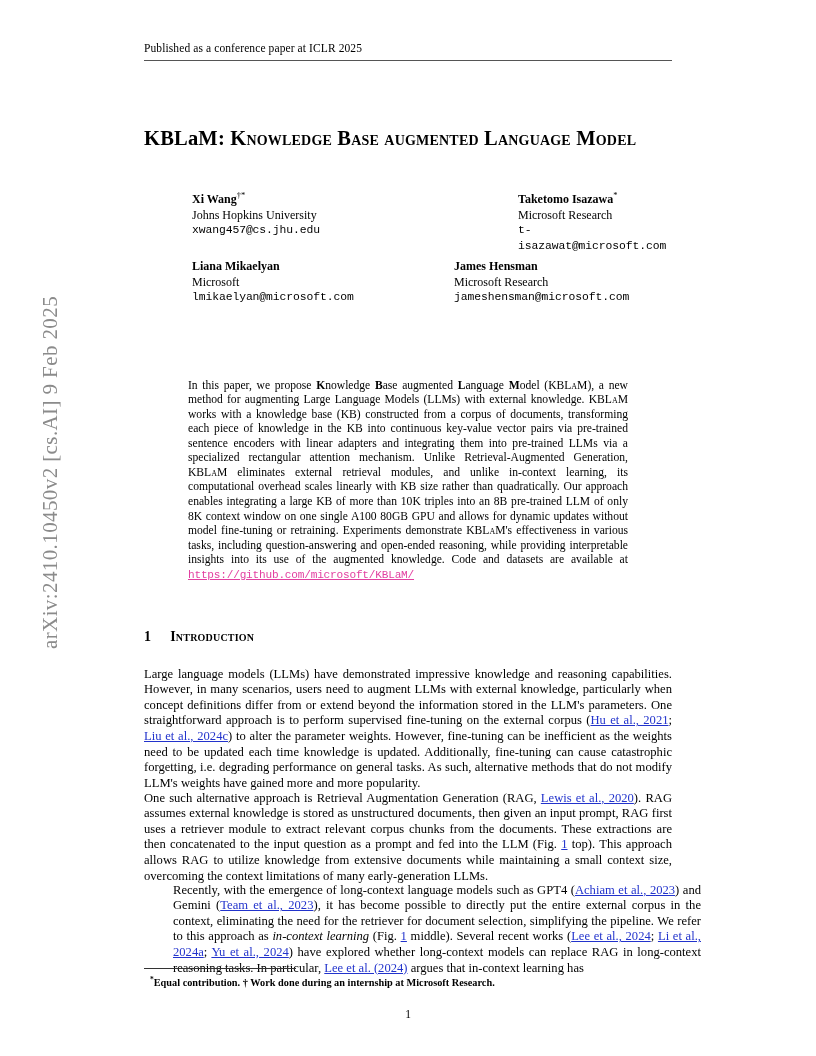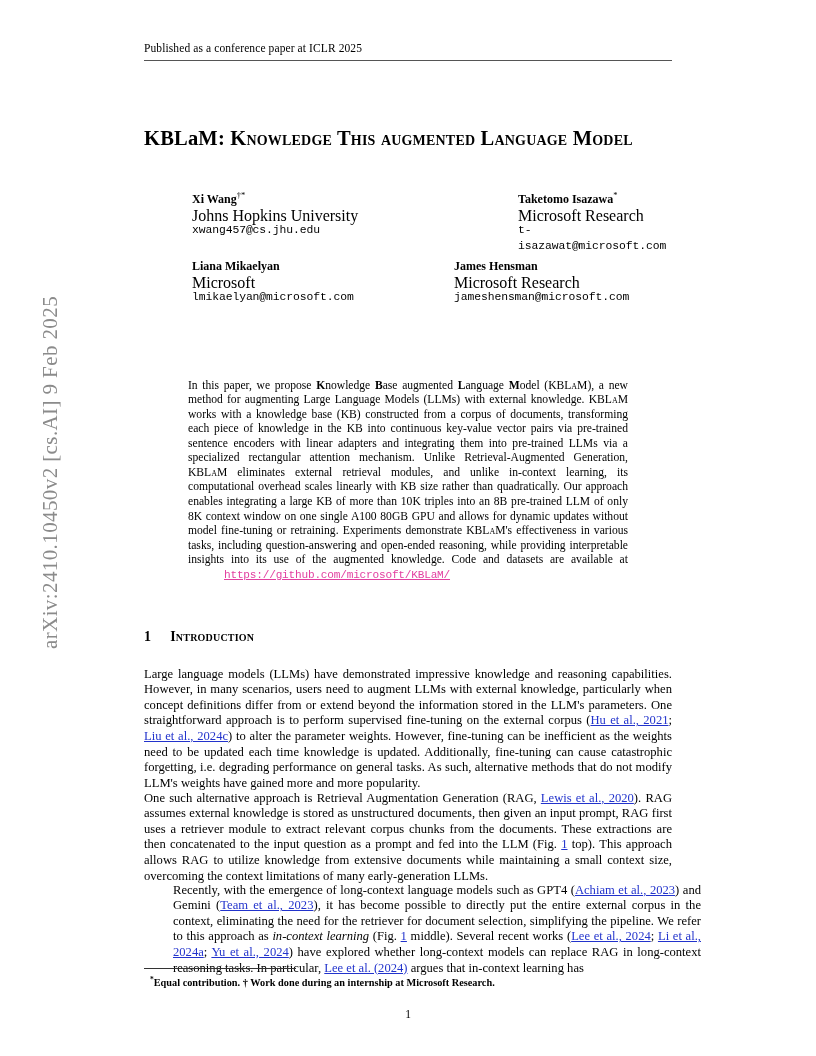--- a/index.html
+++ b/index.html
@@ -84,21 +84,21 @@
   .author-name {
     font-weight: bold;
     font-size: 12px;
   }
   .author-name sup {
     font-weight: normal;
     font-size: 8.5px;
     vertical-align: super;
   }
   .author-affil {
-    font-size: 16px;
+    font-size: 12px;
   }
   .author-email {
     font-family: "Liberation Mono", "DejaVu Sans Mono", monospace;
     font-size: 11.4px;
     letter-spacing: -0.1px;
   }
   #author-1 { top: 182px; left: 0px; }
   #author-2 { top: 182px; left: 326px; }
   #author-3 { top: 249px; left: 0px; }
   #author-4 { top: 249px; left: 262px; }
@@ -124,21 +124,20 @@
     text-align: justify;
     text-justify: inter-word;
   }
   #abstract-body .sc { font-variant: small-caps; }
   #abstract-body b { font-weight: bold; }
   .url {
     font-family: "Liberation Mono", "DejaVu Sans Mono", monospace;
     font-size: 11.1px;
     color: #e23fa0;
     letter-spacing: -0.2px;
-    margin-left: 36px;
   }
 
   
   #sec1 {
     position: absolute;
     top: 611px;
     left: 0;
     font-size: 14px;
     letter-spacing: 0.2px;
   }
@@ -197,21 +196,21 @@
 
 <div id="page">
 
   <div id="arxiv-stamp">arXiv:2410.10450v2  [cs.AI]  9 Feb 2025</div>
 
   <div id="content">
 
     <div id="runhead">Published as a conference paper at ICLR 2025</div>
     <div id="runhead-rule"></div>
 
-    <h1 id="title"><span class="kb">KBLaM:</span> <span>Knowledge This augmented Language Model</span></h1>
+    <h1 id="title"><span class="kb">KBLaM:</span> <span>Knowledge Base augmented Language Model</span></h1>
 
     <div class="author-block" id="author-1">
       <div class="author-name"><span>Xi Wang</span><sup>†*</sup></div>
       <div class="author-affil">Johns Hopkins University</div>
       <div class="author-email">xwang457@cs.jhu.edu</div>
     </div>
 
     <div class="author-block" id="author-2">
       <div class="author-name"><span>Taketomo Isazawa</span><sup>*</sup></div>
       <div class="author-affil">Microsoft Research</div>

